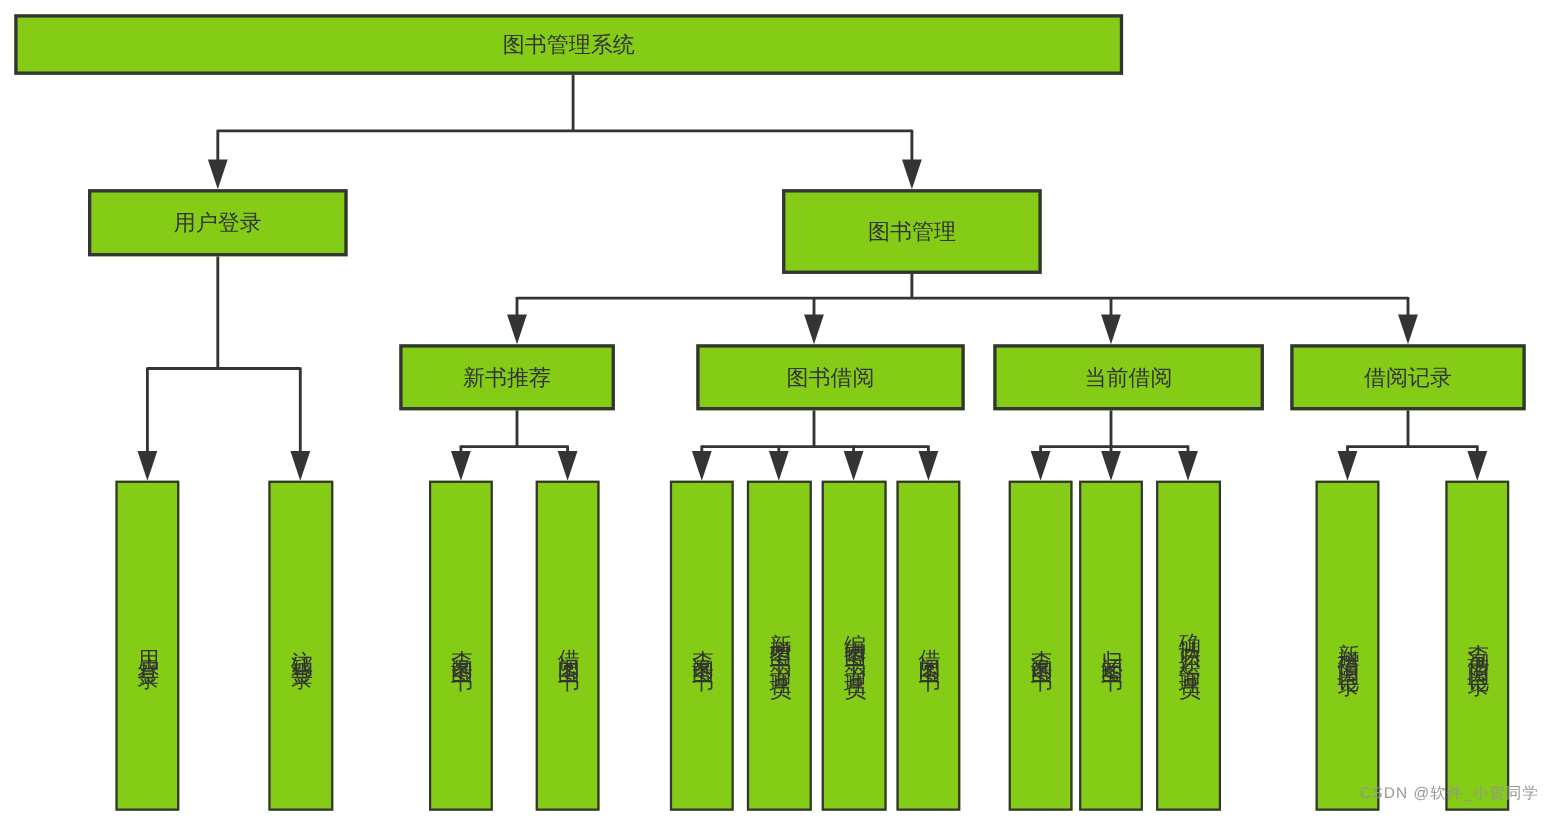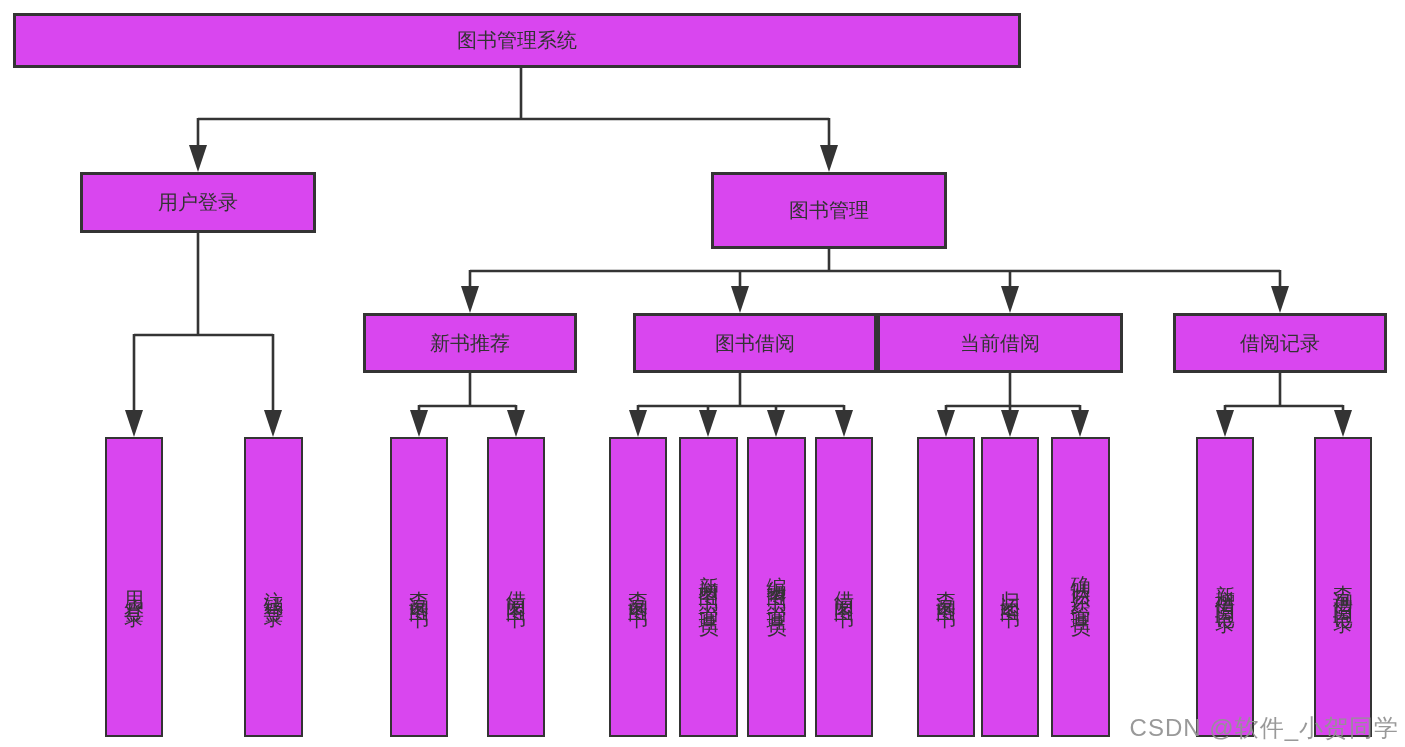--- a/index.html
+++ b/index.html
@@ -7,41 +7,41 @@
     position:relative;
     width:1405px;height:747px;
     background:#fff;
     font-family:"Liberation Sans", sans-serif;
     overflow:hidden;
   }
   .connectors{position:absolute;left:0;top:0;width:1405px;height:747px;}
   .box{
     position:absolute;
     box-sizing:border-box;
-    background:#d946ef;
+    background:#84cc16;
     border:3px solid #343434;
     display:flex;align-items:center;justify-content:center;
     color:#333;font-size:20px;
     text-align:center;
     z-index:2;
   }
   .root{font-size:20px;}
   .leaf{border-width:2.5px;}
   .leaf .vtxt{
     writing-mode:vertical-rl;
     text-orientation:mixed;
     letter-spacing:6px;
     line-height:1.15;
     font-size:20px;
     color:#333;
   }
   .watermark{
     position:absolute;
     right:6px;top:712px;
-    font-size:24px;
+    font-size:14px;
     color:rgba(148,148,148,0.95);
     letter-spacing:1px;
     z-index:3;
     white-space:nowrap;
   }
 </style>
 </head>
 <body>
 
 <div class="canvas">
@@ -119,27 +119,27 @@
     <span>图书管理系统</span>
   </div>
 
   <div class="box" style="left:80px;top:172px;width:236px;height:61px">
     <span>用户登录</span>
   </div>
   <div class="box" style="left:711px;top:172px;width:236px;height:77px">
     <span>图书管理</span>
   </div>
 
-  <div class="box" style="left:363px;top:313px;width:214px;height:60px">
+  <div class="box" style="left:363px;top:313px;width:196px;height:60px">
     <span>新书推荐</span>
   </div>
   <div class="box" style="left:633px;top:313px;width:244px;height:60px">
     <span>图书借阅</span>
   </div>
-  <div class="box" style="left:877px;top:313px;width:246px;height:60px">
+  <div class="box" style="left:903px;top:313px;width:246px;height:60px">
     <span>当前借阅</span>
   </div>
   <div class="box" style="left:1173px;top:313px;width:214px;height:60px">
     <span>借阅记录</span>
   </div>
 
   <div class="box leaf" style="left:105px;top:437px;width:58px;height:300px">
     <span class="vtxt">用户登录</span>
   </div>
   <div class="box leaf" style="left:244px;top:437px;width:59px;height:300px">

